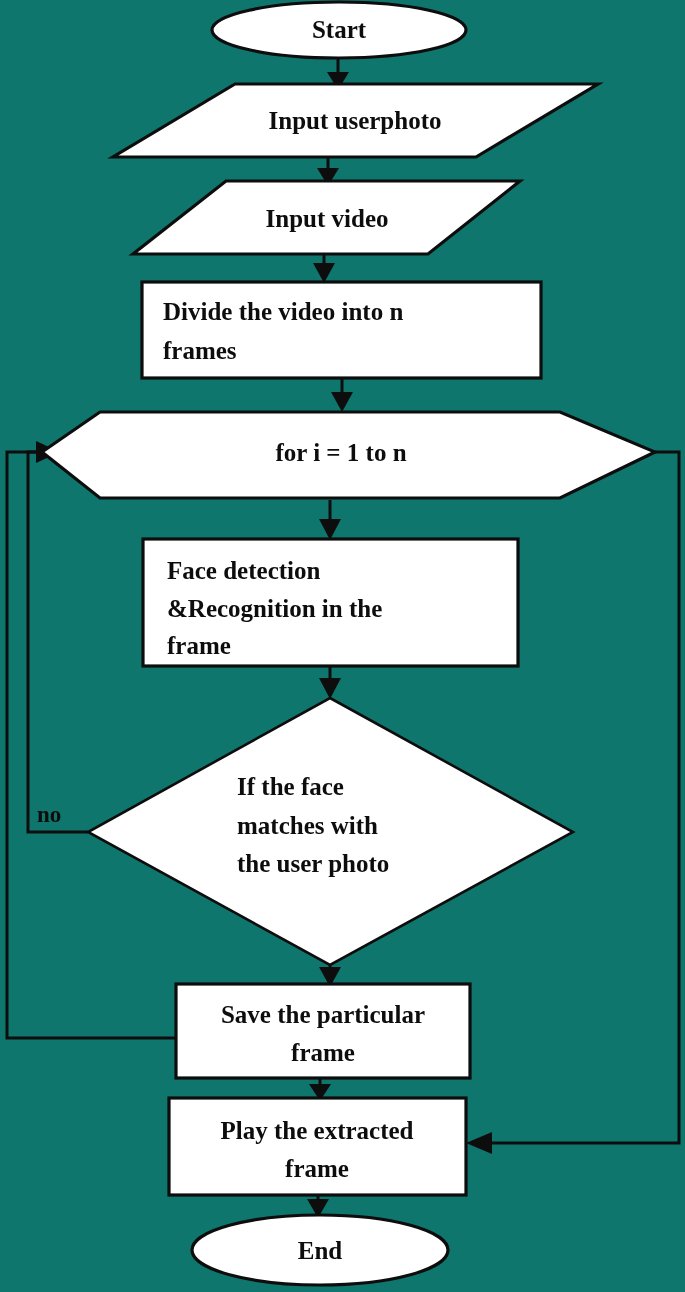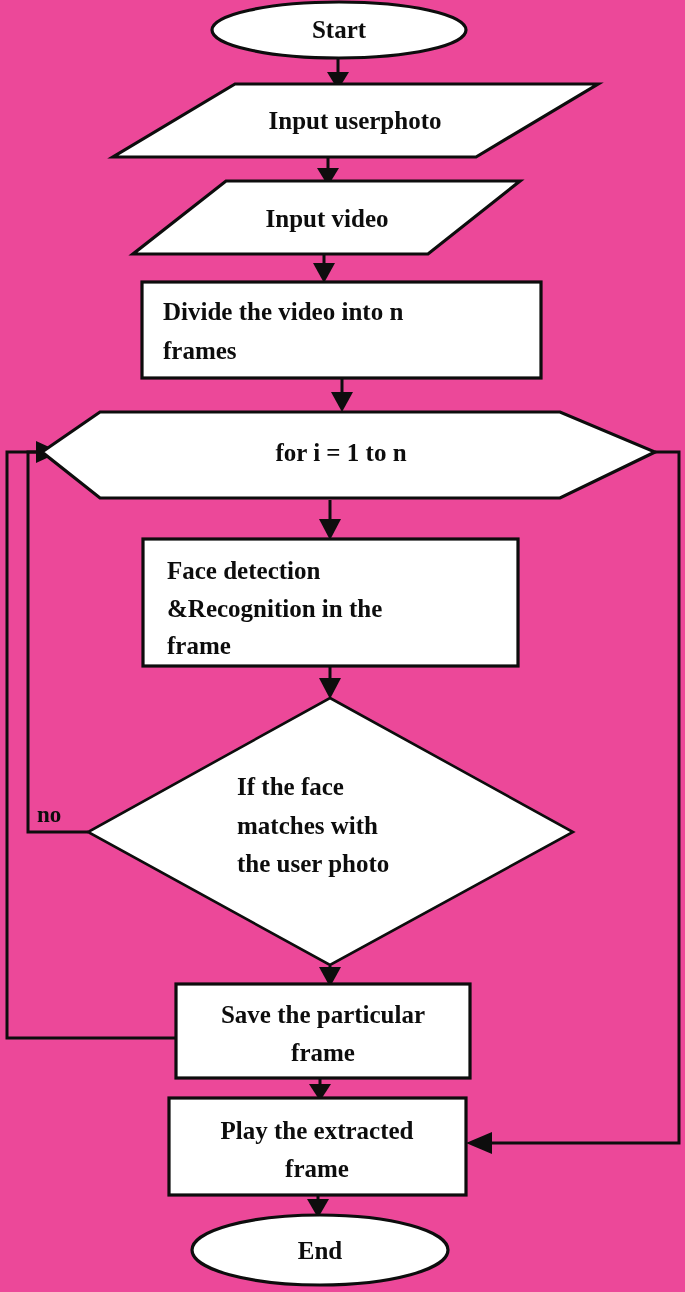--- a/index.html
+++ b/index.html
@@ -10,21 +10,21 @@
   body {
     width: 685px;
     height: 1292px;
     overflow: hidden;
     font-family: "Liberation Serif", "DejaVu Serif", serif;
   }
   #flowchart-root {
     position: relative;
     width: 685px;
     height: 1292px;
-    background: #ec4899;
+    background: #0f766e;
     text-decoration: underline;
   }
   svg#flow-svg {
     display: block;
     width: 685px;
     height: 1292px;
   }
   .shape-outline {
     fill: #ffffff;
     stroke: #0d0d0d;

